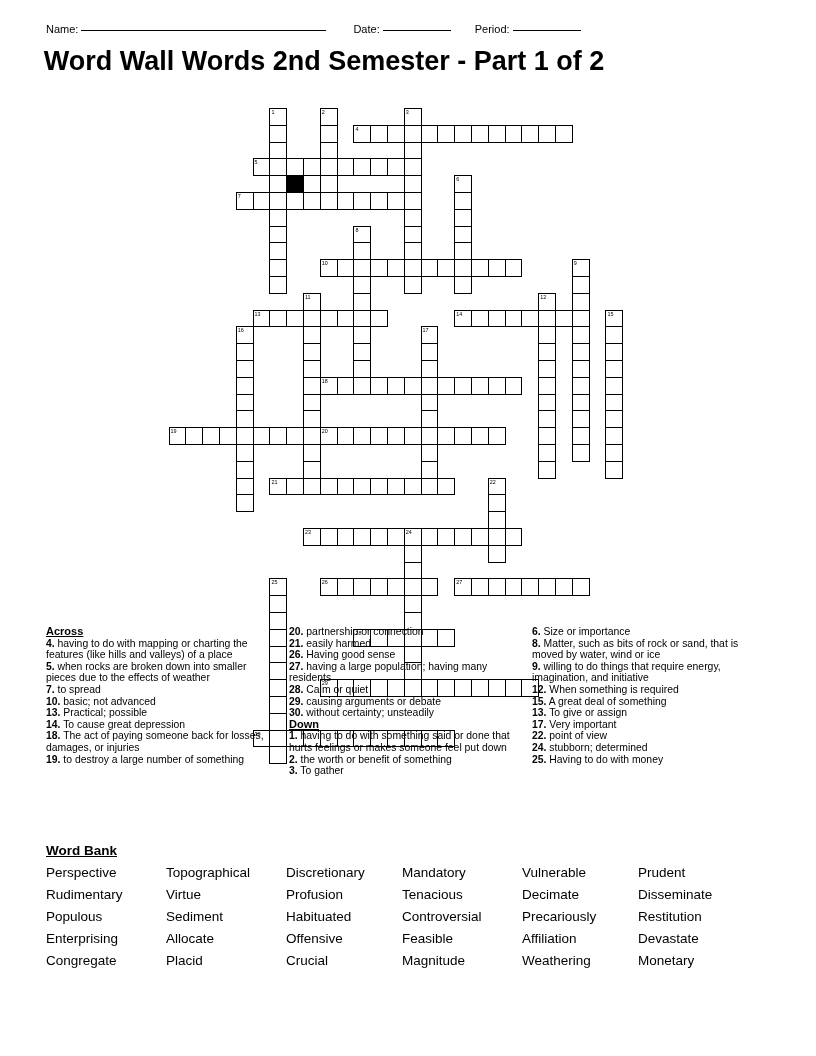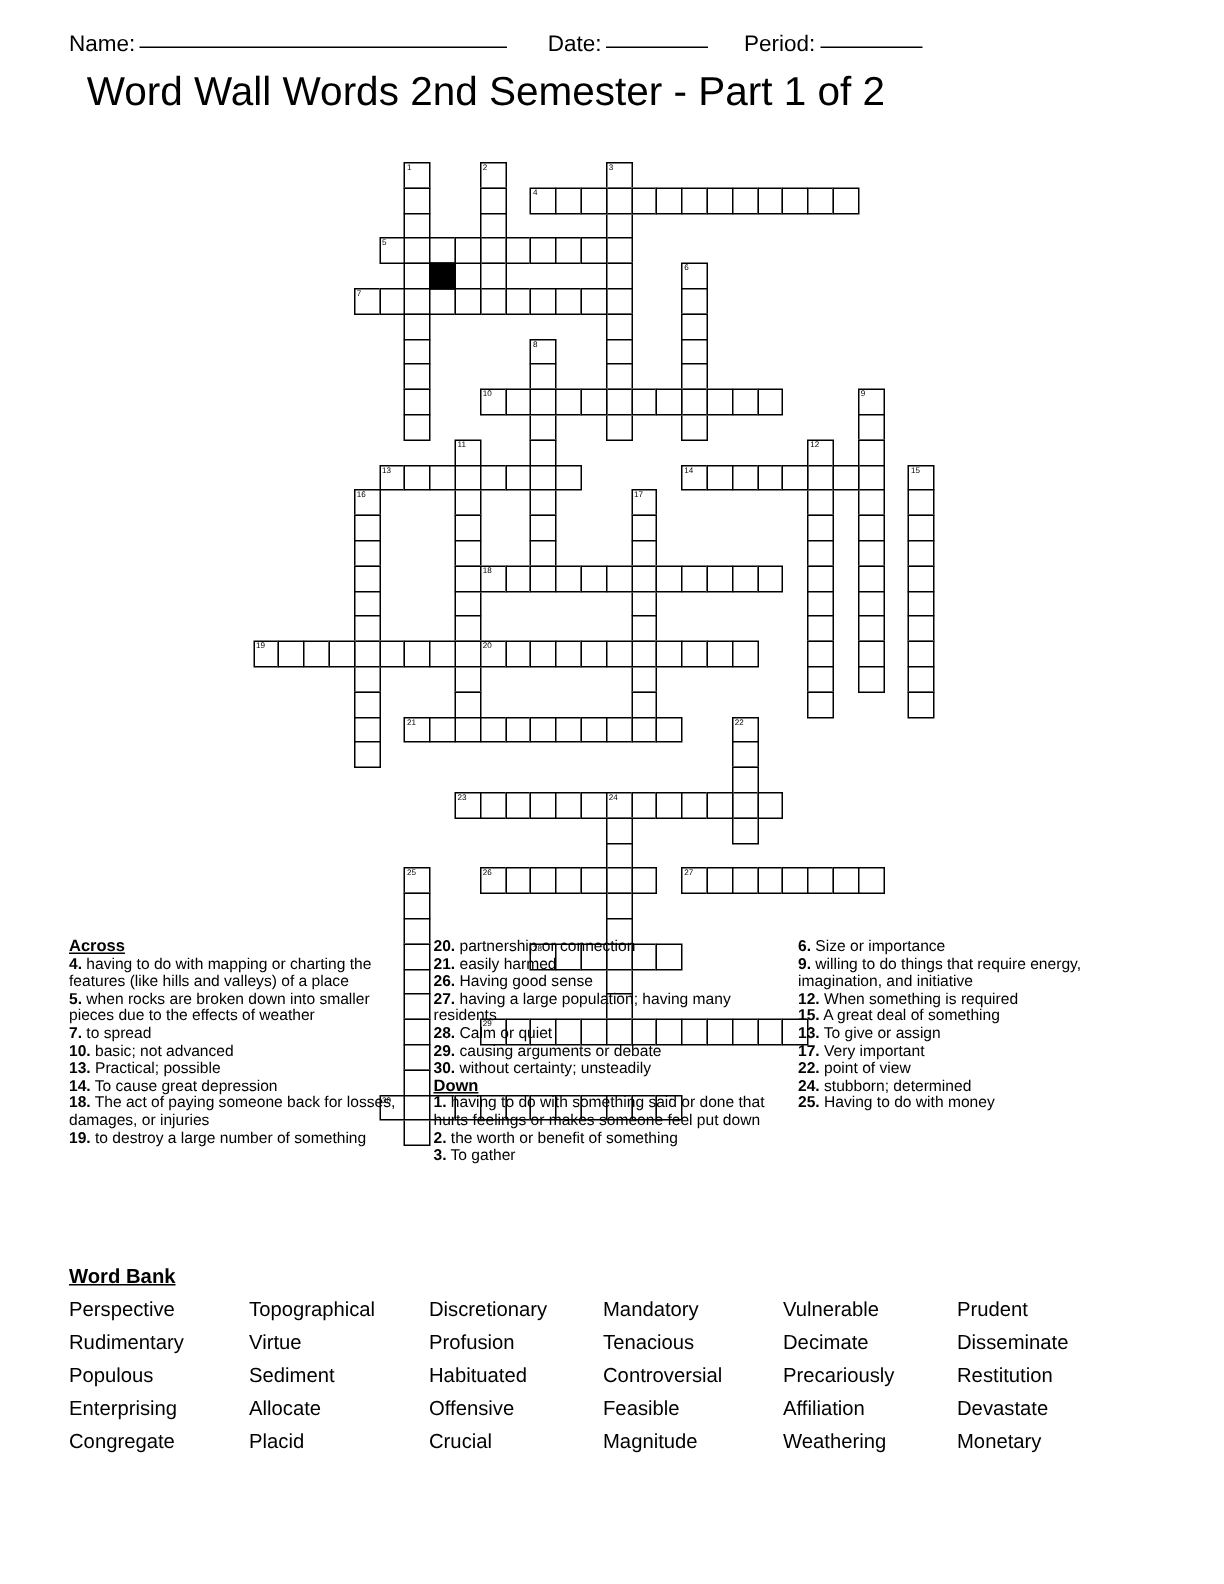--- a/index.html
+++ b/index.html
@@ -20,40 +20,40 @@
   .header-row {
     position: absolute;
     left: 0; top: 0;
     width: 816px;
     height: 26px;
     display: flex;
     align-items: center;
     font-size: 15px;
   }
   .hdr-field { display: flex; align-items: baseline; white-space: nowrap; }
-  .hdr-label { font-size: 15px; margin-top: 32px; }
+  .hdr-label { font-size: 11px; margin-top: 32px; }
   .hdr-rule {
     display: inline-block;
     border-bottom: 1.2px solid #000;
     height: 0;
     margin-left: 3px;
     position: relative;
     top: -2px;
   }
   .rule-name   { width: 245px; }
   .rule-date   { width: 68px; }
   .rule-period { width: 68px; }
 
   .page-title {
     position: absolute;
     left: 0; top: 46px;
     width: 648px;
     text-align: center;
     font-size: 27px;
-    font-weight: normal;
+    font-weight: bold;
     letter-spacing: 0px;
   }
 
   
   #xw {
     position: absolute;
     left: 0; top: 100px;
     width: 816px;
     height: 525px;
   }
@@ -502,20 +502,21 @@
       <div class="clue"><b>28.</b><span> Calm or quiet</span></div>
       <div class="clue"><b>29.</b><span> causing arguments or debate</span></div>
       <div class="clue"><b>30.</b><span> without certainty; unsteadily</span></div>
       <div class="clue-head">Down</div>
       <div class="clue"><b>1.</b><span> having to do with something said or done that hurts feelings or makes someone feel put down</span></div>
       <div class="clue"><b>2.</b><span> the worth or benefit of something</span></div>
       <div class="clue"><b>3.</b><span> To gather</span></div>
     </div>
   <div class="clue-col c3" id="clue-col-3">
       <div class="clue"><b>6.</b><span> Size or importance</span></div>
+      <div class="clue"><b>8.</b><span> Matter, such as bits of rock or sand, that is moved by water, wind or ice</span></div>
       <div class="clue"><b>9.</b><span> willing to do things that require energy, imagination, and initiative</span></div>
       <div class="clue"><b>12.</b><span> When something is required</span></div>
       <div class="clue"><b>15.</b><span> A great deal of something</span></div>
       <div class="clue"><b>13.</b><span> To give or assign</span></div>
       <div class="clue"><b>17.</b><span> Very important</span></div>
       <div class="clue"><b>22.</b><span> point of view</span></div>
       <div class="clue"><b>24.</b><span> stubborn; determined</span></div>
       <div class="clue"><b>25.</b><span> Having to do with money</span></div>
     </div>
 </div>

